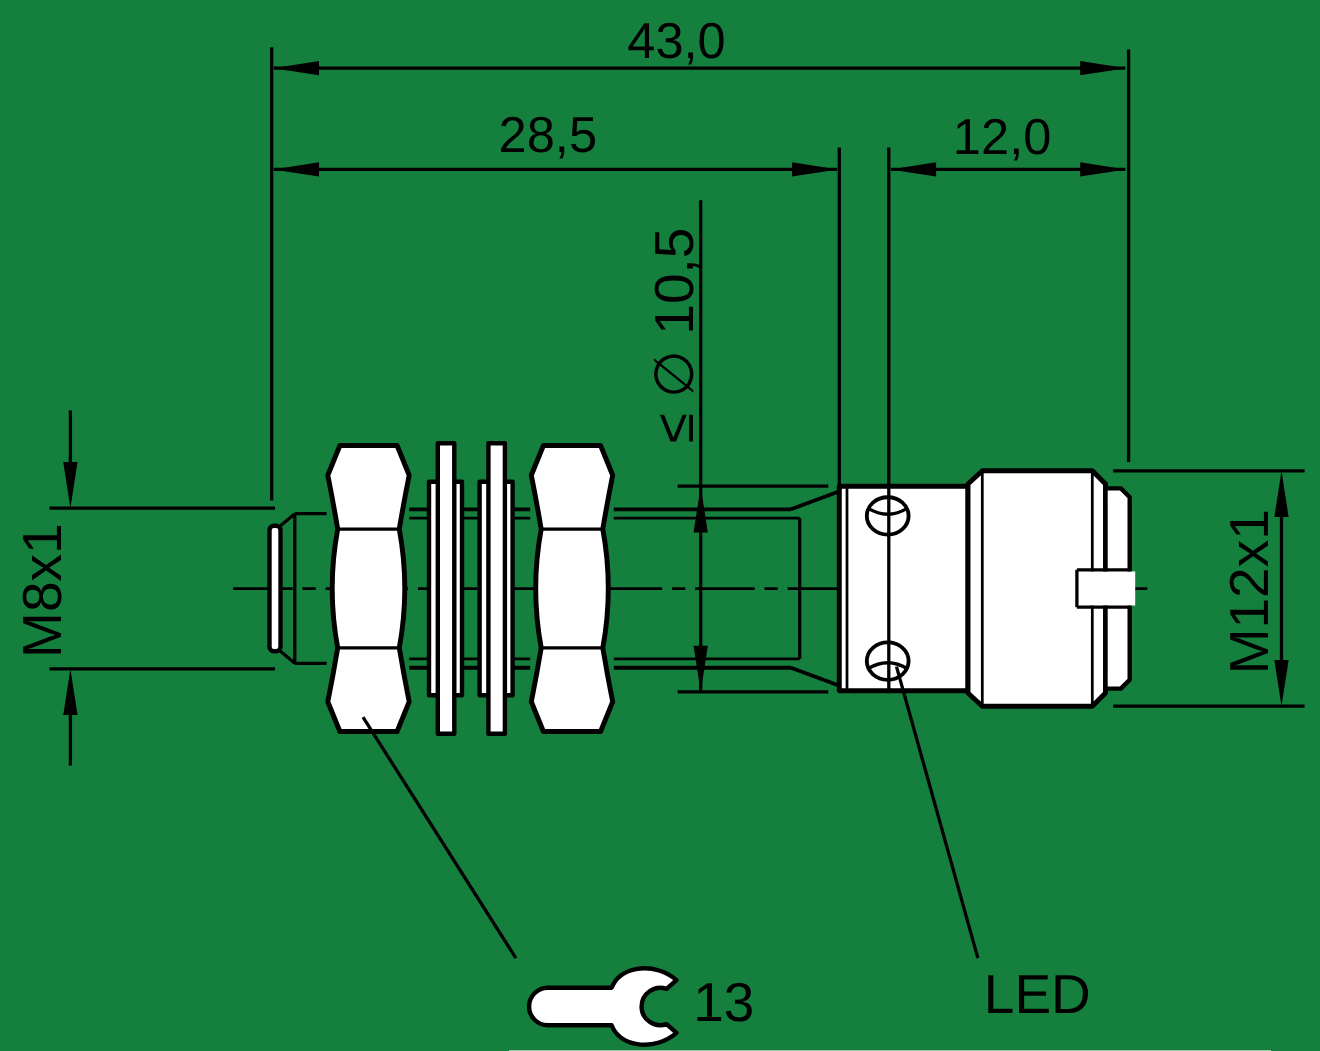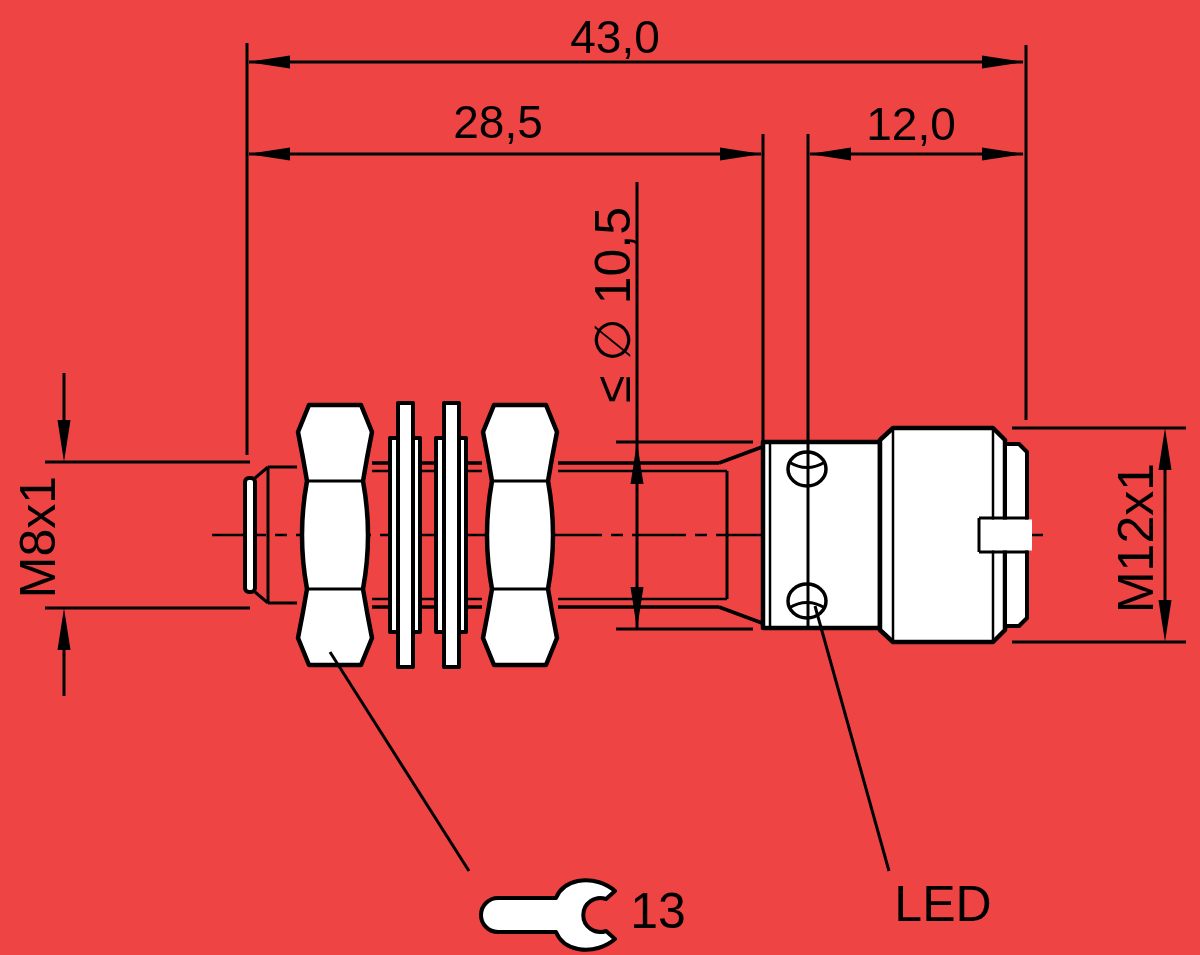--- a/index.html
+++ b/index.html
@@ -1,16 +1,16 @@
 <!DOCTYPE html>
 <html><head>
 <meta charset="utf-8">
 <style>
   html,body{margin:0;padding:0;background:#ffffff;}
-  .page{width:1200px;height:955px;background:#ef4444;position:relative;overflow:hidden;text-align:center;}
+  .page{width:1200px;height:955px;background:#15803d;position:relative;overflow:hidden;text-align:center;}
   svg{display:block;}
   text{font-family:"Liberation Sans","DejaVu Sans",sans-serif;fill:#000000;}
   .t46{font-size:46px;}
   .t50{font-size:50px;}
   .outline{fill:#ffffff;stroke:#000000;stroke-width:4.5;stroke-linejoin:round;}
   .outline4{fill:#ffffff;stroke:#000000;stroke-width:4;stroke-linejoin:round;}
   .ln3{stroke:#000000;stroke-width:3;fill:none;}
   .ln35{stroke:#000000;stroke-width:3.5;fill:none;}
   .ln25{stroke:#000000;stroke-width:2.5;fill:none;}
   .arrow{fill:#000000;stroke:none;}

